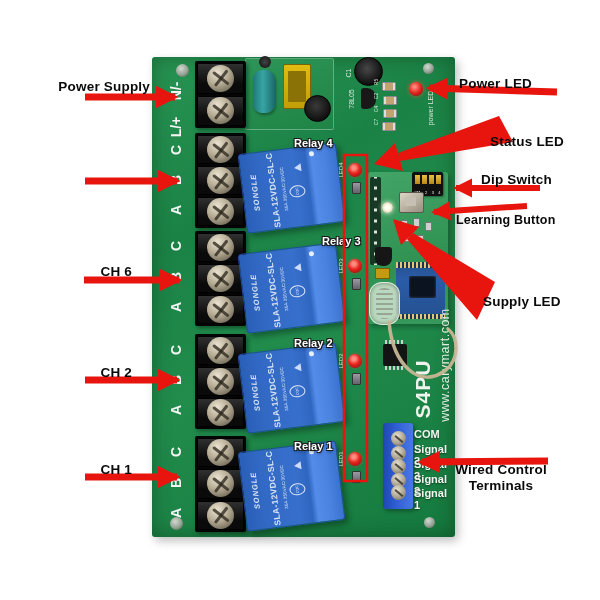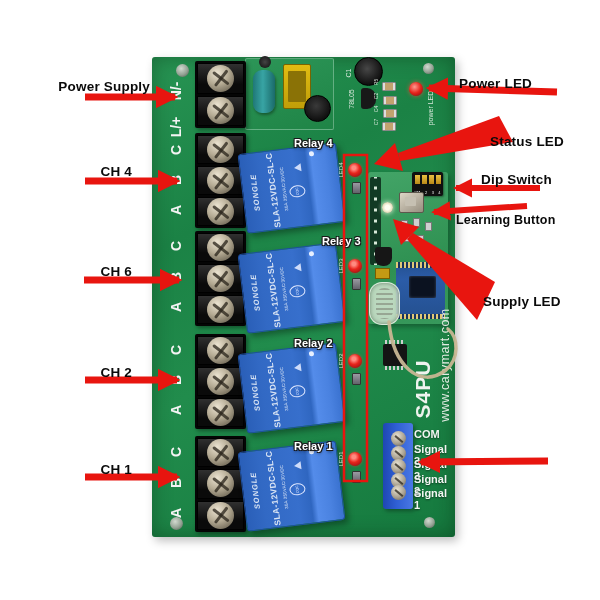--- a/index.html
+++ b/index.html
@@ -341,23 +341,23 @@
     <polygon points="398,153 499,116 513,142 400,161" fill="#e8150f"></polygon>
     <polygon points="374,164 395,143 403,171" fill="#e8150f"></polygon>
     <line x1="540" y1="188" x2="456" y2="188" stroke="#e8150f" stroke-width="6" marker-end="url(#ah)"></line>
     <line x1="527" y1="206" x2="434" y2="212" stroke="#e8150f" stroke-width="6" marker-end="url(#ah)"></line>
     <polygon points="413,233 495,282 477,320 407,239" fill="#e8150f"></polygon>
     <polygon points="393,219 419,227 401,245" fill="#e8150f"></polygon>
     <line x1="548" y1="461" x2="421" y2="462" stroke="#e8150f" stroke-width="7" marker-end="url(#ah)"></line>
   </svg>
 
   <div class="annot ll" style="left:56px;top:79px;">Power Supply</div>
-  <div class="annot ll" style="left:38px;top:164px;">CH 4</div>
   <div class="annot ll" style="left:38px;top:264px;">CH 6</div>
   <div class="annot ll" style="left:38px;top:365px;">CH 2</div>
   <div class="annot ll" style="left:38px;top:462px;">CH 1</div>
   <div class="annot" style="left:459px;top:76px;">Power LED</div>
   <div class="annot" style="left:490px;top:134px;">Status LED</div>
   <div class="annot" style="left:481px;top:172px;">Dip Switch</div>
   <div class="annot" style="left:456px;top:213px;font-size:12.5px;">Learning Button</div>
   <div class="annot" style="left:483px;top:294px;">Supply LED</div>
+  <div class="annot wct" style="left:455px;top:462px;">Wired Control Terminals</div>
 
 </div>
 
 </body></html>

